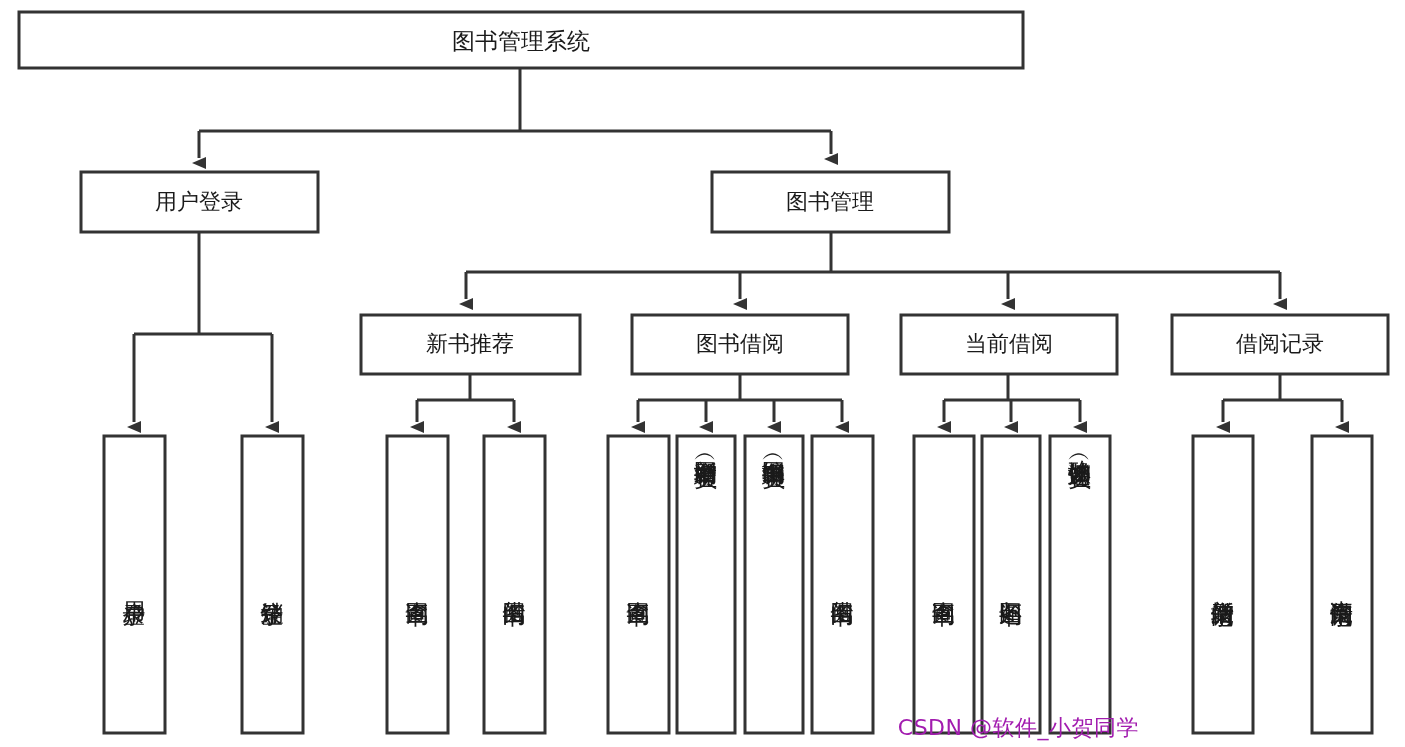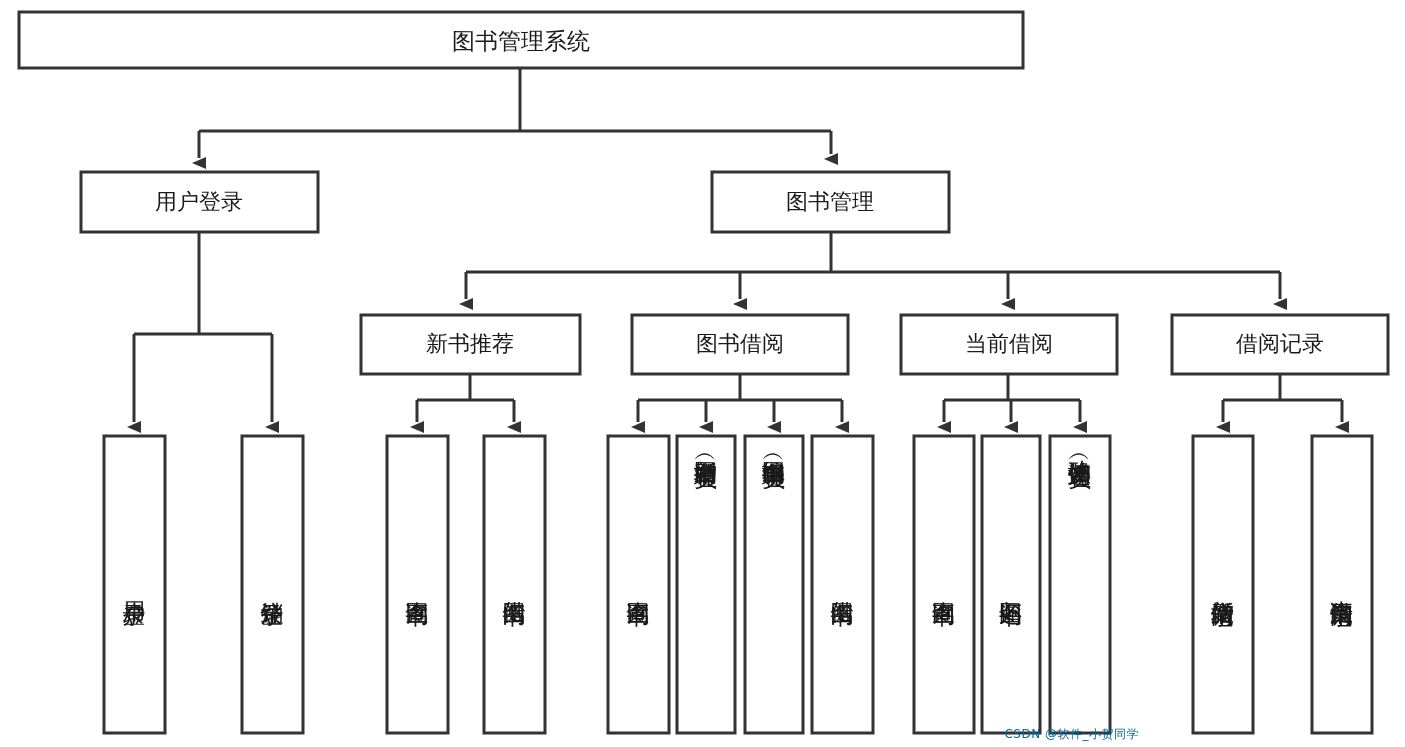--- a/index.html
+++ b/index.html
@@ -34,22 +34,22 @@
     font-size:23px;
     line-height:1.14;
     color:#1a1a1a;
     letter-spacing:1px;
     white-space:nowrap;
   }
   .watermark{
     position:absolute;
     right:14px;bottom:4px;
     font-family:"DejaVu Sans","Liberation Sans",sans-serif;
-    font-size:12px;
-    color:#0369a1;
+    font-size:22px;
+    color:#a21caf;
     letter-spacing:0.5px;
     white-space:nowrap;
   }
 </style>
 </head>
 <body>
 
 <div id="stage">
 
   <svg id="diagram" viewBox="0 0 1405 747">

